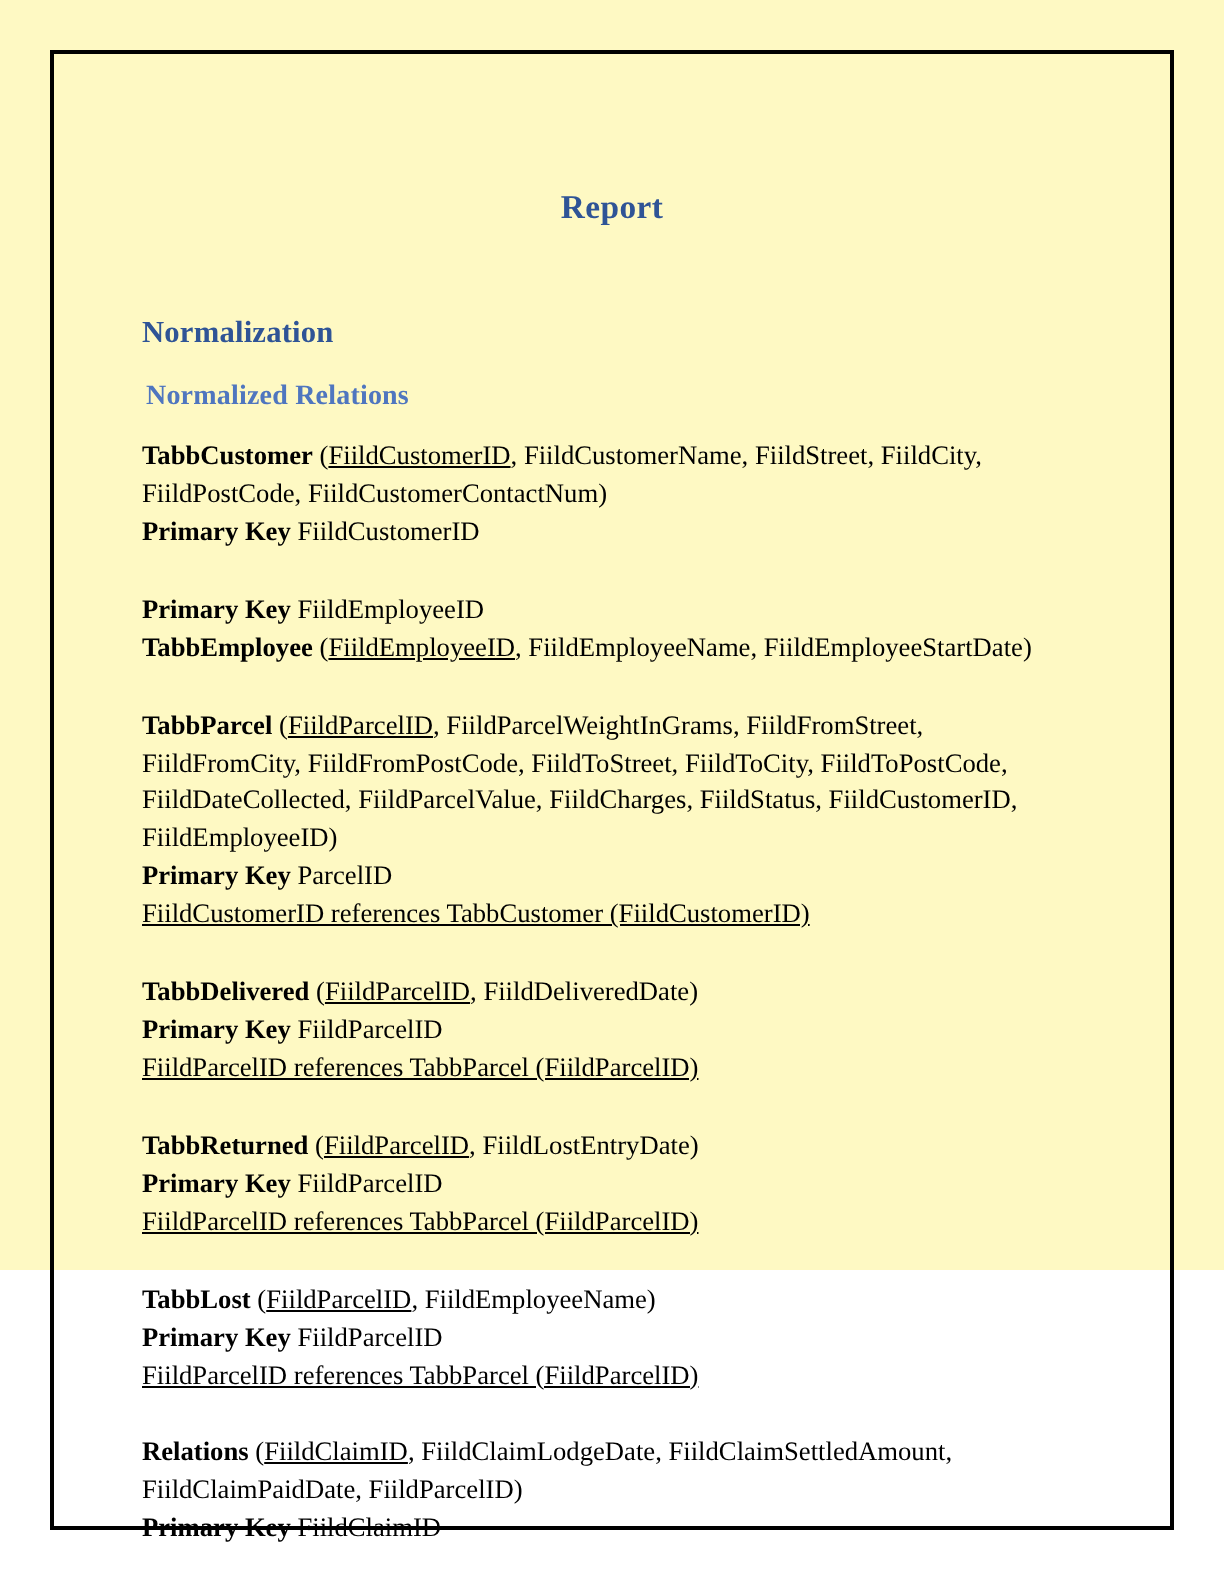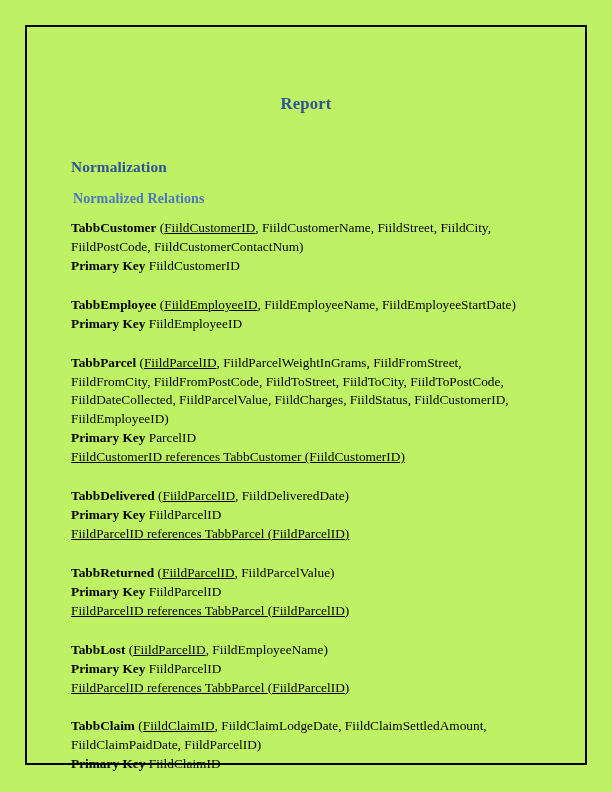--- a/index.html
+++ b/index.html
@@ -10,22 +10,22 @@
   body {
     width: 612px;
     height: 792px;
     font-family: "Liberation Serif", "DejaVu Serif", serif;
     color: #000000;
     overflow: hidden;
   }
   #page {
     position: relative;
     width: 612px;
-    height: 792px;
-    background: #bef264;
+    height: 635px;
+    background: #fef9c3;
   }
   #page-border {
     position: absolute;
     left: 25px;
     top: 25px;
     width: 562px;
     height: 740px;
     border: 2px solid #000000;
     box-sizing: border-box;
   }
@@ -103,43 +103,43 @@
     <div class="h1">Normalization</div>
 
     <div class="h2">Normalized Relations</div>
 
     <div class="relations" id="relations-container">
         <div class="relation-block">
           <p class="rel-line"><span class="tbl-name">TabbCustomer</span><span> (</span><span class="pk-underline">FiildCustomerID</span><span>, FiildCustomerName, FiildStreet, FiildCity, FiildPostCode, FiildCustomerContactNum)</span></p>
           <p class="rel-line"><span class="pk-label">Primary Key</span><span> FiildCustomerID</span></p>
         </div>
         <div class="relation-block">
+          <p class="rel-line"><span class="pk-label">Primary Key</span><span> FiildEmployeeID</span></p>
           <p class="rel-line"><span class="tbl-name">TabbEmployee</span><span> (</span><span class="pk-underline">FiildEmployeeID</span><span>, FiildEmployeeName, FiildEmployeeStartDate)</span></p>
-          <p class="rel-line"><span class="pk-label">Primary Key</span><span> FiildEmployeeID</span></p>
         </div>
         <div class="relation-block">
           <p class="rel-line"><span class="tbl-name">TabbParcel</span><span> (</span><span class="pk-underline">FiildParcelID</span><span>, FiildParcelWeightInGrams, FiildFromStreet, FiildFromCity, FiildFromPostCode, FiildToStreet, FiildToCity, FiildToPostCode, FiildDateCollected, FiildParcelValue, FiildCharges, FiildStatus, FiildCustomerID, FiildEmployeeID)</span></p>
           <p class="rel-line"><span class="pk-label">Primary Key</span><span> ParcelID</span></p>
           <p class="rel-line fk-line">FiildCustomerID references TabbCustomer (FiildCustomerID)</p>
         </div>
         <div class="relation-block">
           <p class="rel-line"><span class="tbl-name">TabbDelivered</span><span> (</span><span class="pk-underline">FiildParcelID</span><span>, FiildDeliveredDate)</span></p>
           <p class="rel-line"><span class="pk-label">Primary Key</span><span> FiildParcelID</span></p>
           <p class="rel-line fk-line">FiildParcelID references TabbParcel (FiildParcelID)</p>
         </div>
         <div class="relation-block">
-          <p class="rel-line"><span class="tbl-name">TabbReturned</span><span> (</span><span class="pk-underline">FiildParcelID</span><span>, FiildParcelValue)</span></p>
+          <p class="rel-line"><span class="tbl-name">TabbReturned</span><span> (</span><span class="pk-underline">FiildParcelID</span><span>, FiildLostEntryDate)</span></p>
           <p class="rel-line"><span class="pk-label">Primary Key</span><span> FiildParcelID</span></p>
           <p class="rel-line fk-line">FiildParcelID references TabbParcel (FiildParcelID)</p>
         </div>
         <div class="relation-block">
           <p class="rel-line"><span class="tbl-name">TabbLost</span><span> (</span><span class="pk-underline">FiildParcelID</span><span>, FiildEmployeeName)</span></p>
           <p class="rel-line"><span class="pk-label">Primary Key</span><span> FiildParcelID</span></p>
           <p class="rel-line fk-line">FiildParcelID references TabbParcel (FiildParcelID)</p>
         </div>
         <div class="relation-block">
-          <p class="rel-line"><span class="tbl-name">TabbClaim</span><span> (</span><span class="pk-underline">FiildClaimID</span><span>, FiildClaimLodgeDate, FiildClaimSettledAmount, FiildClaimPaidDate, FiildParcelID)</span></p>
+          <p class="rel-line"><span class="tbl-name">Relations</span><span> (</span><span class="pk-underline">FiildClaimID</span><span>, FiildClaimLodgeDate, FiildClaimSettledAmount, FiildClaimPaidDate, FiildParcelID)</span></p>
           <p class="rel-line"><span class="pk-label">Primary Key</span><span> FiildClaimID</span></p>
         </div>
       </div>
 
   </div>
 </div>
 
 </body></html>

